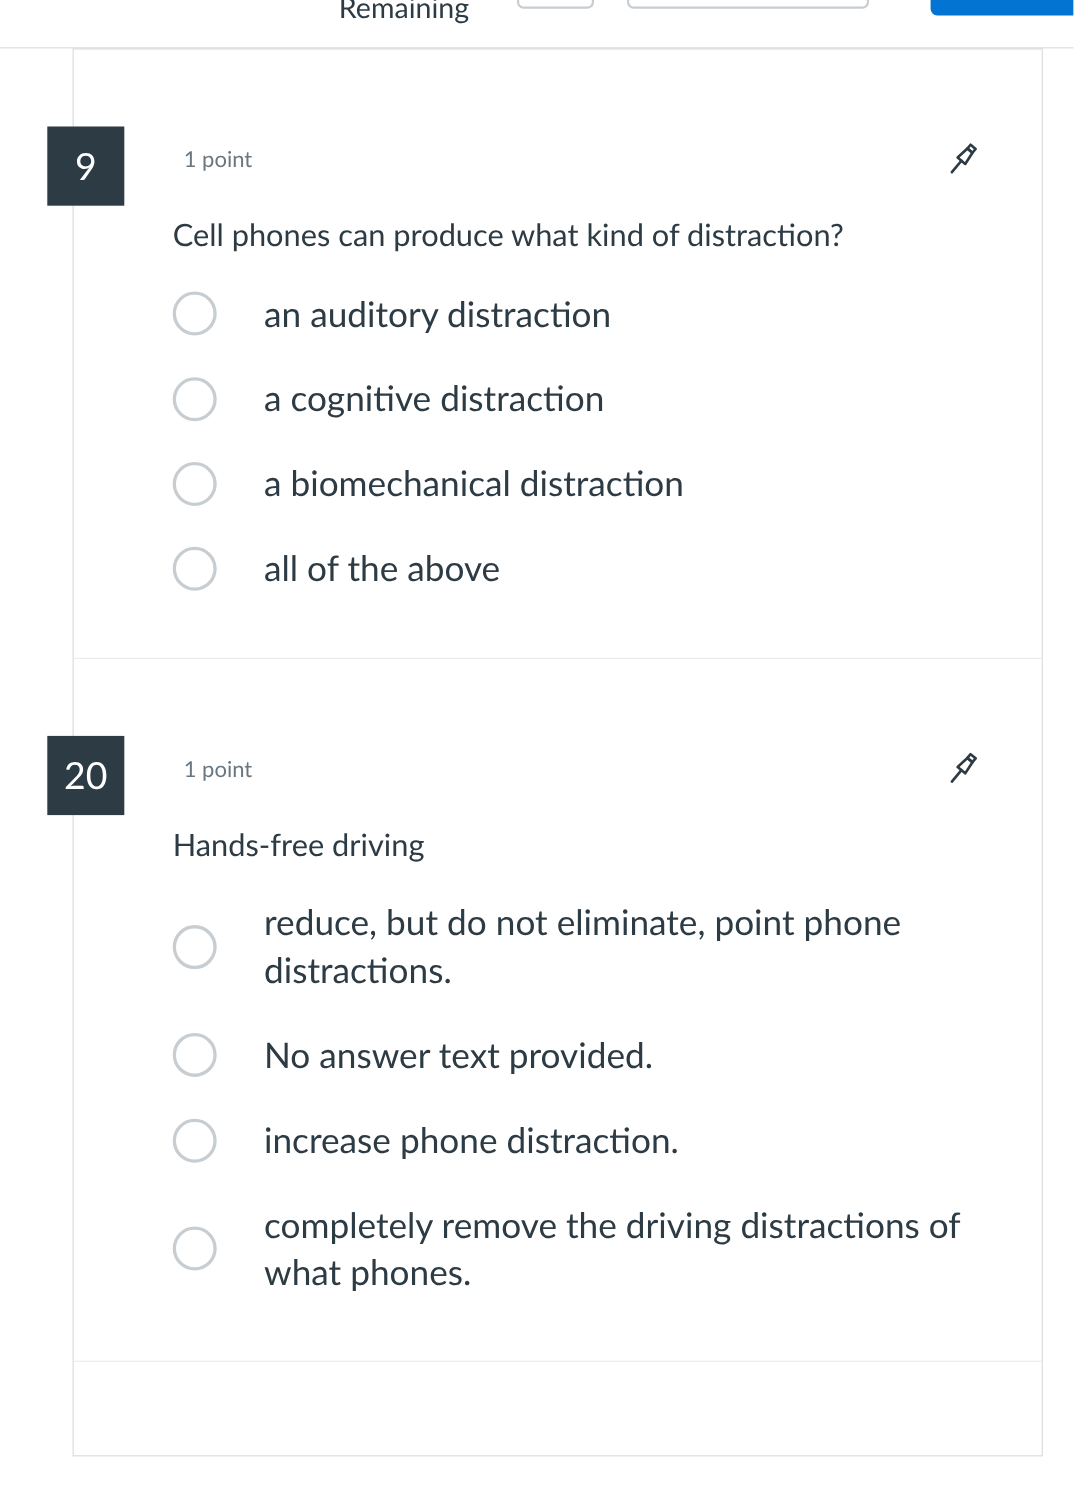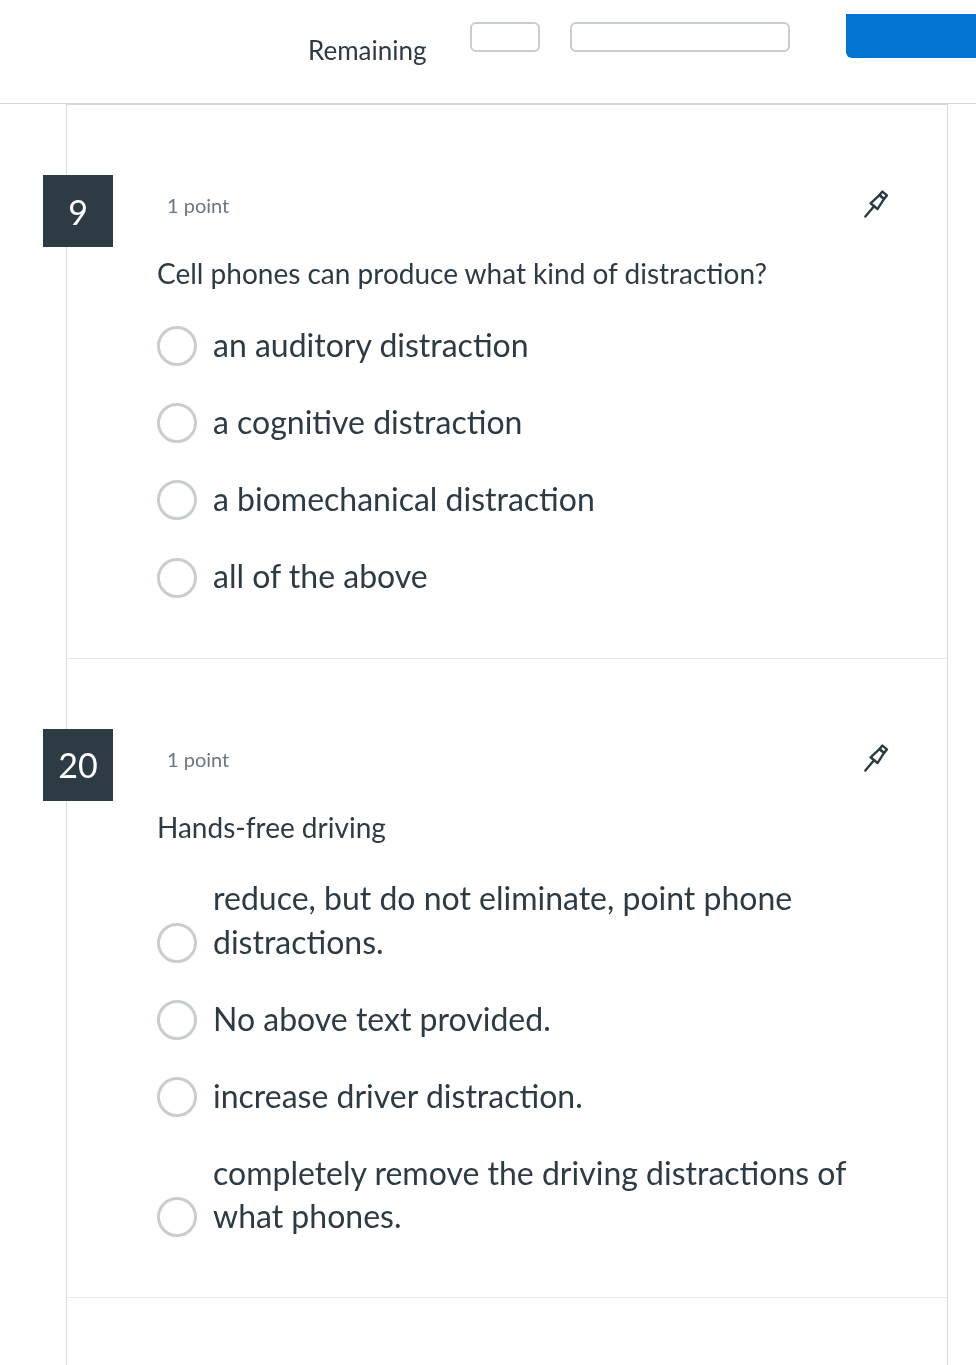--- a/index.html
+++ b/index.html
@@ -1,22 +1,21 @@
 <!DOCTYPE html>
 <html><head>
 <meta charset="utf-8">
 <style>
   * { box-sizing: border-box; margin: 0; padding: 0; }
   html, body { width: 976px; height: 1365px; background: #fff; font-family: "Lato", "Helvetica Neue", Arial, sans-serif; color: #2d3b45; }
   .top-bar {
-    height: 60px;
+    height: 44px;
     width: 100%;
     border-bottom: 1px solid #d6d9db;
     position: relative;
-    margin-top: 44px;
   }
   .top-bar-remaining {
     position: absolute;
     left: 308px;
     top: -10px;
     font-size: 26px;
     color: #2d3b45;
   }
   .top-bar-pill {
     position: absolute;
@@ -82,22 +81,22 @@
   }
   .q-text {
     font-size: 28px;
     line-height: 1.35;
     color: #2d3b45;
     margin-bottom: 30px;
   }
   .options { display: flex; flex-direction: column; gap: 34px; }
   .option {
     display: flex;
-    align-items: flex-end;
-    gap: 16px;
+    align-items: center;
+    gap: 43px;
     cursor: pointer;
   }
   .radio {
     flex: 0 0 40px;
     width: 40px; height: 40px;
     border: 3px solid #c7cdd1;
     border-radius: 50%;
     margin-top: 2px;
   }
   .option-text {
@@ -174,25 +173,25 @@
         </button>
       </div>
       <div class="q-text">Hands-free driving</div>
       <div class="options">
         <label class="option">
           <span class="radio"></span>
           <span class="option-text">reduce, but do not eliminate, point phone distractions.</span>
         </label>
         <label class="option">
           <span class="radio"></span>
-          <span class="option-text">No above text provided.</span>
+          <span class="option-text">No answer text provided.</span>
         </label>
         <label class="option">
           <span class="radio"></span>
-          <span class="option-text">increase driver distraction.</span>
+          <span class="option-text">increase phone distraction.</span>
         </label>
         <label class="option">
           <span class="radio"></span>
           <span class="option-text">completely remove the driving distractions of what phones.</span>
         </label>
       </div>
     </div>
 
   </div>
 </div>

